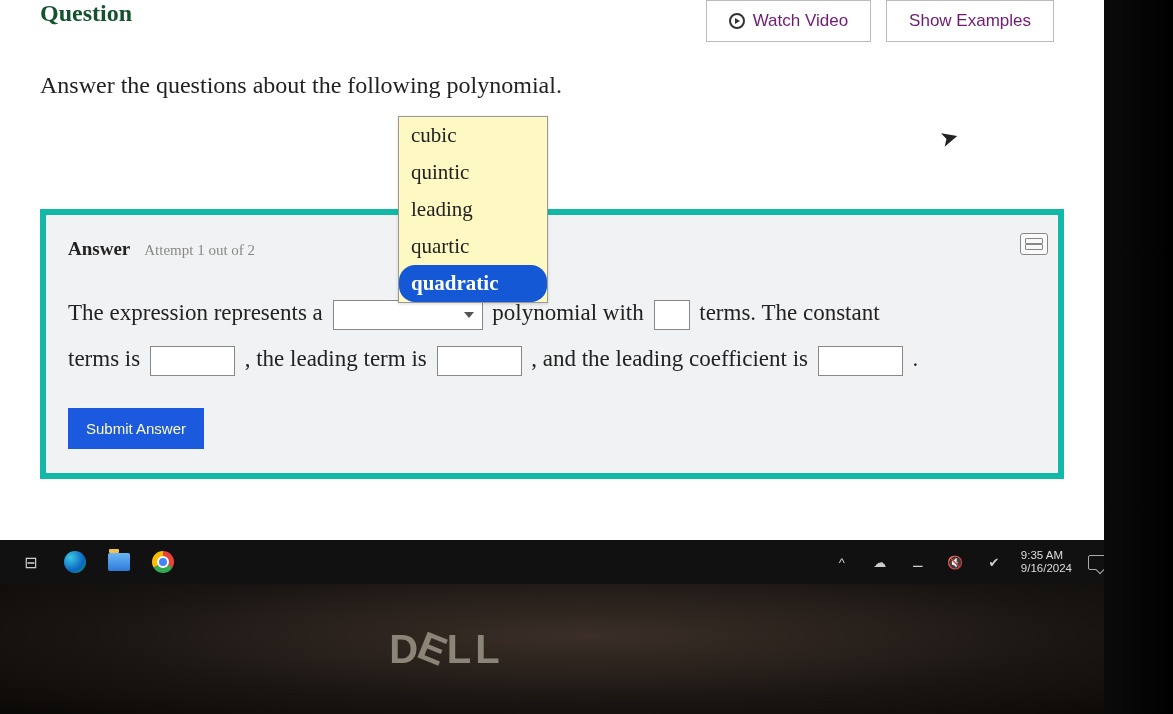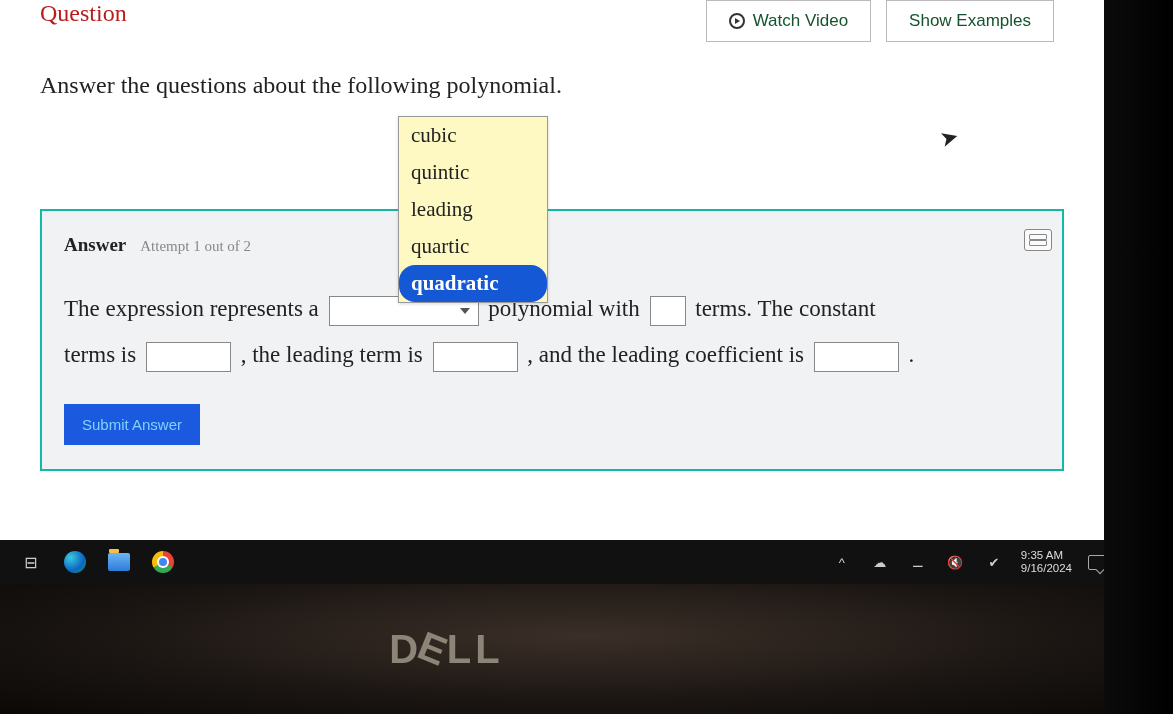--- a/index.html
+++ b/index.html
@@ -20,35 +20,35 @@
       position: relative;
     }
     .header-row {
       display: flex;
       justify-content: space-between;
       align-items: flex-start;
       padding-top: 0;
     }
     .question-label {
       font-size: 24px;
-      font-weight: normal;
-      color: #b91c1c;
+      font-weight: bold;
+      color: #14532d;
     }
     .header-buttons {
       display: flex;
       gap: 15px;
       margin-right: 10px;
     }
     .btn-outline {
       border: 1px solid #bbb;
       background: #fff;
       padding: 10px 22px;
       font-size: 17px;
       font-family: Arial, sans-serif;
-      color: #14532d;
+      color: #701a75;
       cursor: pointer;
       display: flex;
       align-items: center;
       gap: 8px;
     }
     .play-icon {
       width: 16px; height: 16px;
       border: 2px solid #333;
       border-radius: 50%;
       display: inline-flex;
@@ -63,21 +63,21 @@
       border-bottom: 3px solid transparent;
       margin-left: 1px;
     }
     .prompt {
       font-size: 24px;
       color: #222;
       margin-top: 30px;
     }
     .answer-box {
       background: #f1f2f3;
-      border: 2px solid #14b8a6;
+      border: 6px solid #14b8a6;
       margin-top: 110px;
       padding: 18px 10px 24px 22px;
       position: relative;
     }
     .answer-header {
       display: flex;
       align-items: baseline;
       gap: 14px;
       justify-content: space-between;
     }
@@ -132,21 +132,21 @@
       position:relative;
       margin: 0 4px;
     }
     .dropdown-slot::after{
       content:"";
       position:absolute; right:8px; top:50%; transform:translateY(-50%);
       width:0;height:0;border-left:5px solid transparent;border-right:5px solid transparent;border-top:6px solid #555;
     }
     .submit-btn {
       background: #1b5adf;
-      color:#7dd3fc;
+      color:#fef9c3;
       border:none;
       font-family: Arial, sans-serif;
       font-size: 15px;
       padding: 12px 18px;
       margin-top: 26px;
       cursor:pointer;
     }
     .dropdown-menu {
       position: absolute;
       left: 398px;

